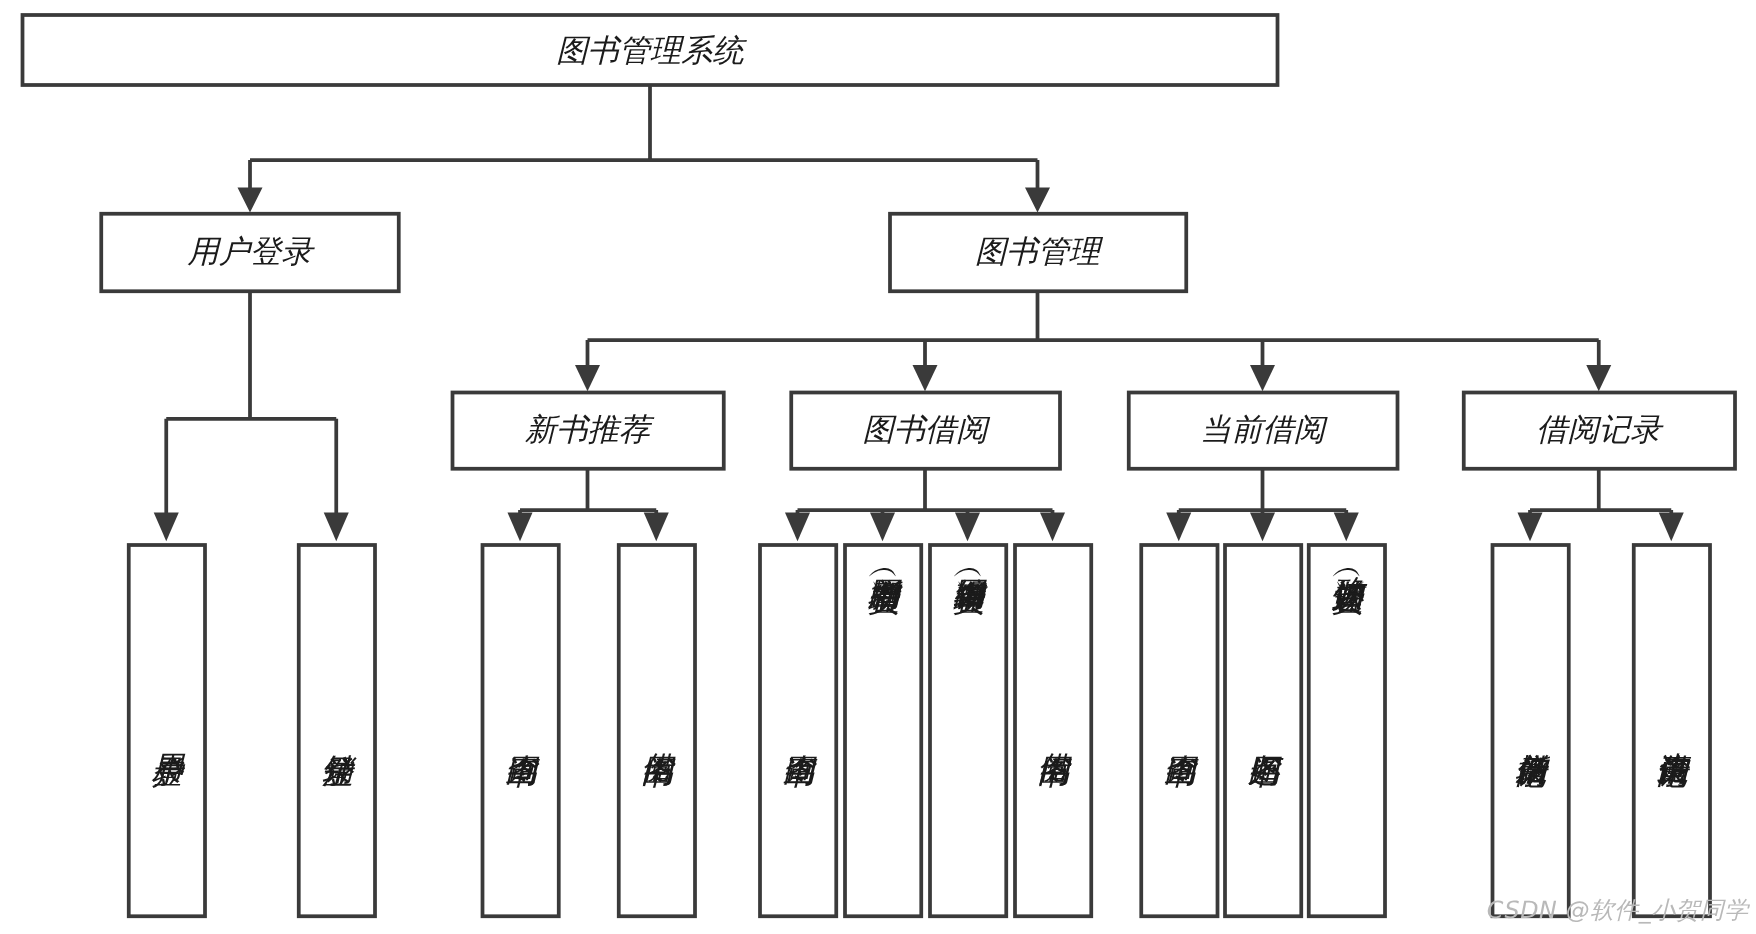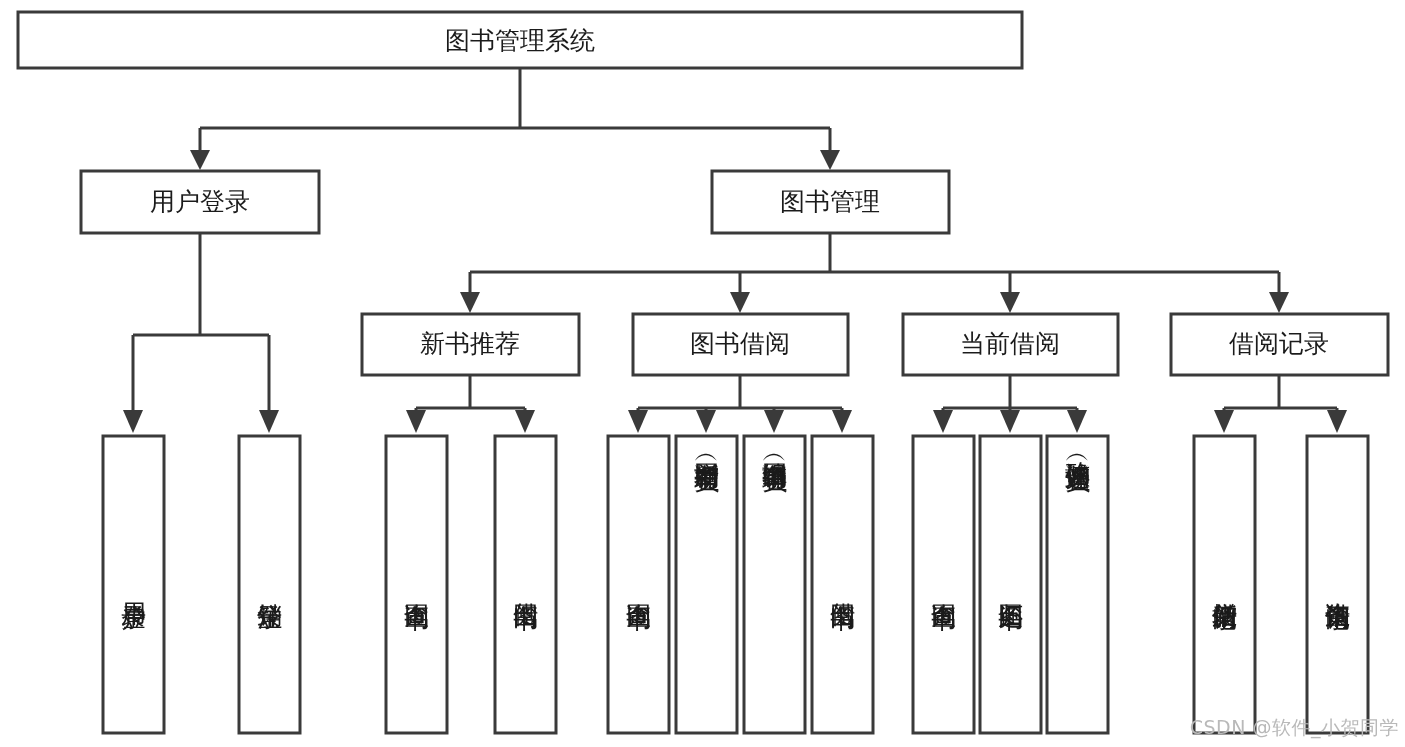--- a/index.html
+++ b/index.html
@@ -13,20 +13,21 @@
     font-family: "DejaVu Sans", "Liberation Sans", sans-serif;
     position: relative;
     overflow: hidden;
   }
   #diagram-root {
     position: absolute;
     left: 0;
     top: 0;
     width: 1405px;
     height: 747px;
+    font-style: italic;
   }
   svg.tree {
     display: block;
     width: 1405px;
     height: 747px;
   }
   .node-box {
     fill: #ffffff;
     stroke: #3a3a3a;
     stroke-width: 3;

